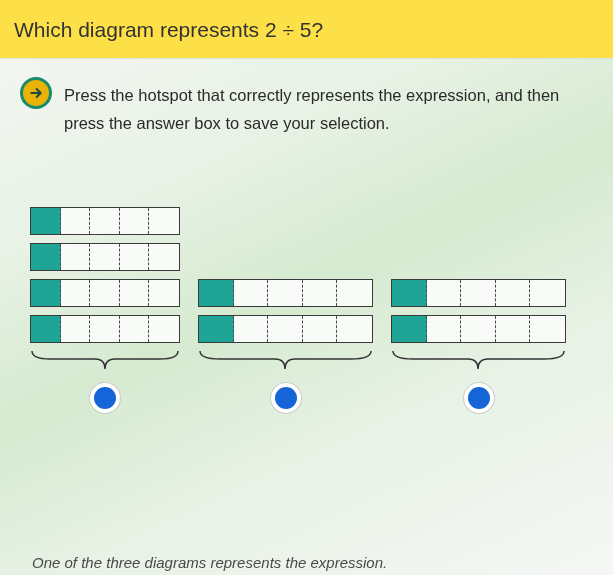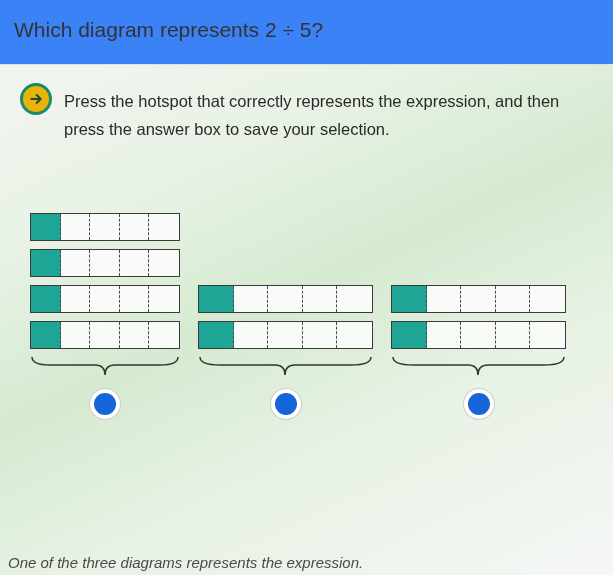--- a/index.html
+++ b/index.html
@@ -5,22 +5,22 @@
   * { box-sizing: border-box; margin: 0; padding: 0; }
   body {
     width: 613px;
     height: 575px;
     font-family: Arial, sans-serif;
     background: linear-gradient(155deg, #f5f7f5 0%, #e8f2e5 30%, #d5ead0 50%, #e8f2e5 70%, #f5f7f5 100%);
     overflow: hidden;
     position: relative;
   }
   .question-bar {
-    background: #3b82f6;
-    padding: 18px 14px 22px 14px;
+    background: #fde047;
+    padding: 18px 14px 16px 14px;
     font-size: 21px;
     color: #333;
     border-bottom: 1px solid #dce3dc;
   }
   .instruction-row {
     display: flex;
     align-items: flex-start;
     padding: 18px 20px 10px 20px;
     gap: 12px;
   }
@@ -87,21 +87,21 @@
     height: 22px;
     border-radius: 50%;
     background: #1565d8;
     margin-top: 14px;
     box-shadow: 0 0 0 4px #fff, 0 0 0 5px #ccc;
     cursor: pointer;
   }
   .footer-text {
     position: absolute;
     bottom: 4px;
-    left: 8px;
+    left: 32px;
     font-size: 15px;
     font-style: italic;
     color: #4a4a4a;
   }
 </style>
 </head>
 <body>
 
 <div class="question-bar">Which diagram represents 2 ÷ 5?</div>
 

